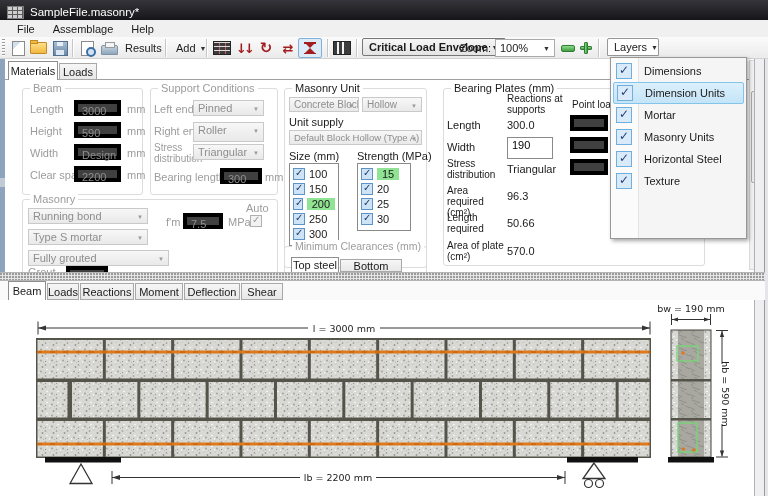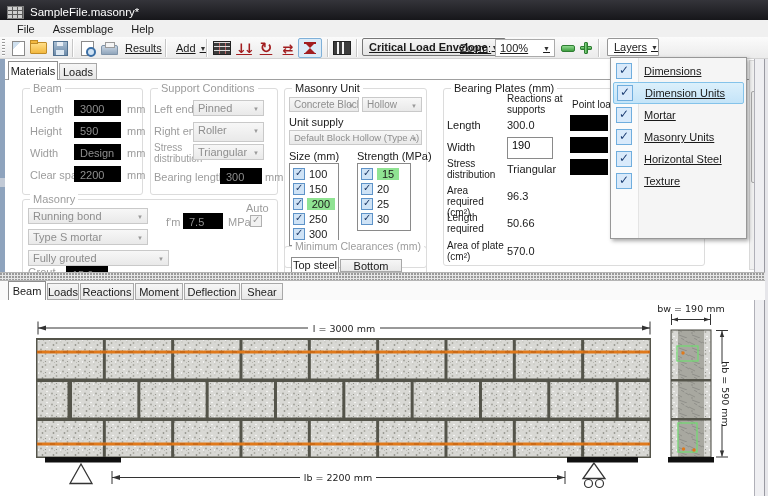--- a/index.html
+++ b/index.html
@@ -14,21 +14,21 @@
             background-image:repeating-linear-gradient(0deg,transparent 0 3px,#5a5a5a 3px 4px),
                              repeating-linear-gradient(90deg,transparent 0 4px,#5a5a5a 4px 5px);}
   .title-text{font-size:11.5px;}
 
   
   .menubar{left:0;top:20px;width:768px;height:17px;background:#f0f0f0;display:flex;align-items:center;padding-left:8px;box-sizing:border-box;}
   .menu-item{padding:1px 9px;}
 
   
   .toolbar{left:0;top:37px;width:768px;height:22px;background:linear-gradient(#fbfbfb,#ebebeb);border-bottom:1px solid #d2d2d2;box-sizing:border-box;}
-  .toolbar .abs{top:2px;height:18px;display:flex;align-items:center;text-decoration:underline;}
+  .toolbar .abs{top:2px;height:18px;display:flex;align-items:center;}
   .grip{left:2px;width:3px;top:4px;height:14px;background:repeating-linear-gradient(180deg,#9a9a9a 0 1px,#fff 1px 2px,transparent 2px 3px);}
   .sep{width:1px;height:16px;background:#c6c6c6;box-shadow:1px 0 0 #fff;}
   .ticon{width:20px;justify-content:center;}
   .i-new{width:11px;height:13px;background:linear-gradient(135deg,#fff 0 100%);border:1px solid #8a8a8a;background:linear-gradient(315deg,#fff 0 70%,#cfe0ef 70%);}
   .i-open{width:15px;height:10px;background:linear-gradient(#ffdf8a,#f2b83f);border:1px solid #c08c28;border-radius:1px;position:relative;}
   .i-open::before{content:"";position:absolute;left:-1px;top:-3px;width:6px;height:2px;background:#f2b83f;border:1px solid #c08c28;}
   .i-save{width:13px;height:13px;background:linear-gradient(#a9bed2,#6c8aa9);border:1px solid #51708f;position:relative;}
   .i-save::before{content:"";position:absolute;left:3px;top:0;width:6px;height:4px;background:#e8eef5;}
   .i-save::after{content:"";position:absolute;left:2px;bottom:0;width:8px;height:5px;background:#dde8f2;}
   .i-prev{width:11px;height:13px;background:#fff;border:1px solid #8a8a8a;position:relative;}
@@ -61,21 +61,21 @@
   .bluestrip{left:0;top:59px;width:5px;height:241px;background:#8ea3bd;}
   .bluestrip-marker{left:0;top:178px;width:5px;height:9px;background:#c2cad6;}
   .tab{box-sizing:border-box;text-align:center;}
   .tab.active{background:#fff;border:1px solid #8e8e8e;border-bottom:none;z-index:2;}
   .tab.inactive{background:linear-gradient(#f6f6f6,#e8e8e8);border:1px solid #a8a8a8;z-index:1;}
   .tabline{height:1px;background:#a0a0a0;}
 
   .grp{border:1px solid #dcdcdc;border-radius:3px;box-sizing:border-box;}
   .gt{position:absolute;top:-7px;left:7px;background:#fff;padding:0 3px;}
   .dis{color:#9c9c9c;}
-  .tb{background:#000000;border:2px solid #000000;color:#8e8e8e;box-sizing:border-box;padding:1px 4px;font-size:11px;}
+  .tb{background:#404040;border:4px solid #000000;color:#8e8e8e;box-sizing:border-box;padding:1px 4px;font-size:11px;}
   .tb.en{background:#fff;border:1px solid #8a8a8a;color:#000;}
   .cmb{background:linear-gradient(#f7f7f7,#e9e9e9);border:1px solid #c9c9c9;color:#8e8e8e;box-sizing:border-box;
        padding:1px 14px 1px 4px;position:absolute;white-space:nowrap;overflow:hidden;}
   .cmb::after{content:"▼";font-size:6px;color:#9a9a9a;position:absolute;right:4px;top:5px;}
   .ck{width:12px;height:12px;box-sizing:border-box;border:1px solid #5e93c8;background:#cfe3f6;position:relative;display:inline-block;}
   .ck::after{content:"✓";position:absolute;left:1px;top:-2px;font-size:10px;color:#1f3a66;font-family:"DejaVu Sans",sans-serif;}
   .ck.gray{border-color:#b0b0b0;background:#f2f2f2;}
   .ck.gray::after{color:#9a9a9a;}
   .listbox{background:#fff;border:1px solid #8a8a8a;box-sizing:border-box;padding:2px 3px;}
   .lrow{display:flex;align-items:center;gap:4px;height:15px;}
@@ -94,21 +94,21 @@
   .btabstrip{left:0;top:281px;width:765px;height:19px;background:#fafafa;z-index:4;}
   .canvasline{left:0;top:299px;width:756px;height:1px;background:#8e8e8e;z-index:3;}
   .canvas{left:0;top:300px;width:754px;height:196px;background:#fff;}
   .edge1{left:754px;top:59px;width:1px;height:437px;background:#b0b0b8;}
   .edge2{left:755px;top:59px;width:9px;height:437px;background:#efeff2;}
   .edge3{left:764px;top:59px;width:1px;height:437px;background:#9a9aa2;}
   .edge4{left:765px;top:59px;width:3px;height:437px;background:#e6e6ea;}
 
   
   .layers-menu{left:610px;top:57px;width:137px;height:182px;background:#f5f5f5;border:1px solid #979797;
-               box-shadow:2px 2px 4px rgba(0,0,0,.35);z-index:50;box-sizing:border-box;padding-top:2px;text-decoration:underline;}
+               box-shadow:2px 2px 4px rgba(0,0,0,.35);z-index:50;box-sizing:border-box;padding-top:2px;}
   .gutter{position:absolute;left:0;top:0;bottom:0;width:27px;background:#fbfbfb;border-right:1px solid #e4e4e4;}
   .mi{position:relative;height:22px;display:flex;align-items:center;margin:0 2px;}
   .mi.hl{background:linear-gradient(#dcf0fb,#c4e4f8);border:1px solid #84c3ea;border-radius:2px;height:20px;}
   .mck{width:16px;height:16px;box-sizing:border-box;margin-left:3px;border:1px solid #70aede;background:#d9eafb;position:relative;flex:none;}
   .mck::after{content:"✓";position:absolute;left:2px;top:-1px;font-size:12px;color:#1e3f74;font-family:"DejaVu Sans",sans-serif;}
   .milbl{margin-left:12px;}
 </style>
 </head>
 <body>
 

